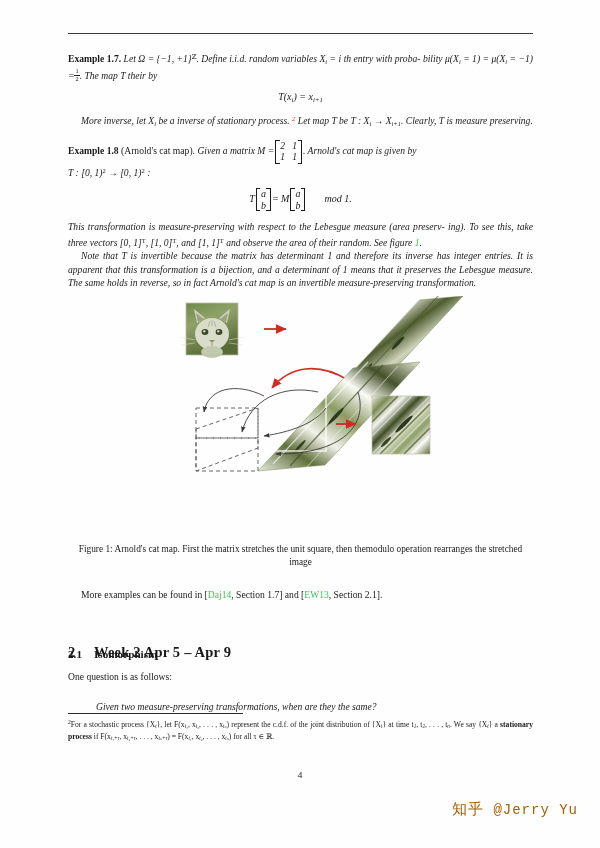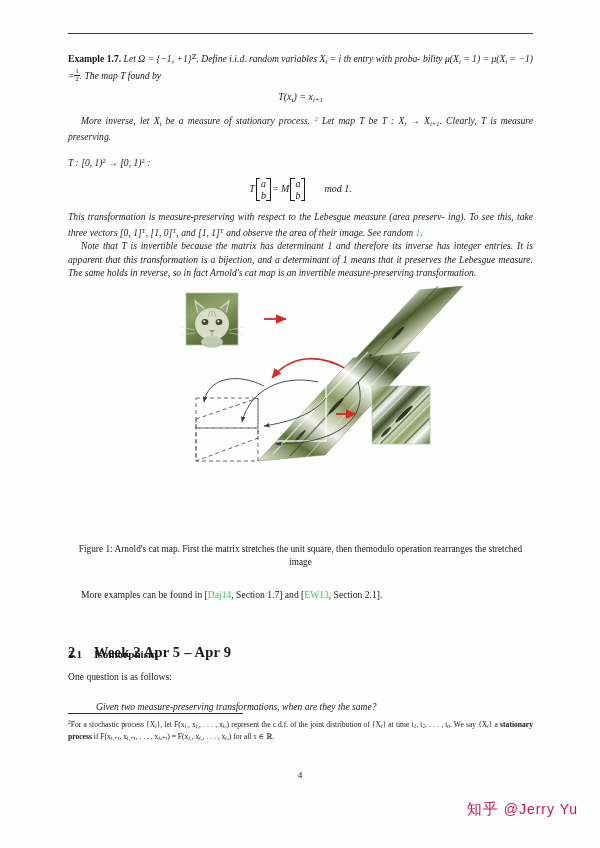--- a/index.html
+++ b/index.html
@@ -190,68 +190,73 @@
     width: 600px;
     text-align: center;
     font-size: 9.2px;
   }
 
   .watermark {
     position: absolute;
     right: 22px;
     top: 800px;
     font-size: 14px;
-    color: #be185d;
-    font-family: Liberation Sans, sans-serif;
+    color: #a16207;
+    font-family: Liberation Mono, monospace;
     letter-spacing: 1px;
     white-space: nowrap;
   }
   .watermark .zh { font-size: 15px; }
 </style>
 </head>
 <body>
 
 <div class="page">
 
   <div class="header-rule"></div>
 
   <div class="content">
 
     <p class="para">
       <span class="bf">Example 1.7.</span>
       <span class="it">
         <span>Let Ω = {−1, +1}</span><span class="sup">ℤ</span><span>. Define i.i.d. random variables X</span><span class="sub">i</span><span> = i th entry with proba-</span>
-        <span>bility μ(X</span><span class="sub">i</span><span> = 1) = μ(X</span><span class="sub">i</span><span> = −1) =</span><span class="frac"><span class="num">1</span><span class="den">2</span></span><span>. The map T found by</span>
+        <span>bility μ(X</span><span class="sub">i</span><span> = 1) = μ(X</span><span class="sub">i</span><span> = −1) =</span><span class="frac"><span class="num">1</span><span class="den">2</span></span><span>. The map T their by</span>
       </span>
     </p>
 
     <div class="display math">
       <span>T(x</span><span class="sub">i</span><span>) = x</span><span class="sub">i+1</span>
     </div>
 
 
     <p class="para it indent">
-      <span>More inverse, let X</span><span class="sub">i</span><span> be a measure of stationary process. </span><span class="footnote-mark">2</span><span> Let map T be T : X</span><span class="sub">i</span><span> → X</span><span class="sub">i+1</span><span>.</span>
+      <span>More inverse, let X</span><span class="sub">i</span><span> be a inverse of stationary process. </span><span class="footnote-mark">2</span><span> Let map T be T : X</span><span class="sub">i</span><span> → X</span><span class="sub">i+1</span><span>.</span>
       <span>Clearly, T is measure preserving.</span>
     </p>
 
     <div class="spacer-m"></div>
 
+    <p class="para">
+      <span class="bf">Example 1.8</span>
+      <span>(Arnold's cat map).</span>
+      <span class="it">Given a matrix M =</span><span class="matrix"><span class="rows"><span>2   1</span><span>1   1</span></span></span><span class="it">. Arnold's cat map is given by</span>
+    </p>
     <p class="para it">
       <span>T : [0, 1)</span><span class="sup">2</span><span> → [0, 1)</span><span class="sup">2</span><span> :</span>
     </p>
 
     <div class="display">
       <span class="math">T</span><span class="matrix"><span class="rows"><span>a</span><span>b</span></span></span><span class="math">= M</span><span class="matrix"><span class="rows"><span>a</span><span>b</span></span></span><span style="display:inline-block;width:18px"></span><span class="it">mod 1.</span>
     </div>
 
     <p class="para it">
       <span>This transformation is measure-preserving with respect to the Lebesgue measure (area preserv-</span>
       <span>ing). To see this, take three vectors [0, 1]</span><span class="sup">T</span><span>, [1, 0]</span><span class="sup">T</span><span>, and [1, 1]</span><span class="sup">T</span><span> and observe the area of their</span>
-      <span>image. See random </span><span class="ref-green">1</span><span>.</span>
+      <span>random. See figure </span><span class="ref-green">1</span><span>.</span>
     </p>
 
     <p class="para it indent">Note that T is invertible because the matrix has determinant 1 and therefore its inverse has integer entries. It is apparent that this transformation is a bijection, and a determinant of 1 means that it preserves the Lebesgue measure. The same holds in reverse, so in fact Arnold's cat map is an invertible measure-preserving transformation.</p>
 
     <div class="figure">
       <div class="fig-inner">
         <svg width="465" height="180" viewBox="0 0 465 180">
           <defs>
             <linearGradient id="shearGrad" x1="0" y1="0" x2="1" y2="1">
               <stop offset="0%" stop-color="#f2f3ec"></stop>

